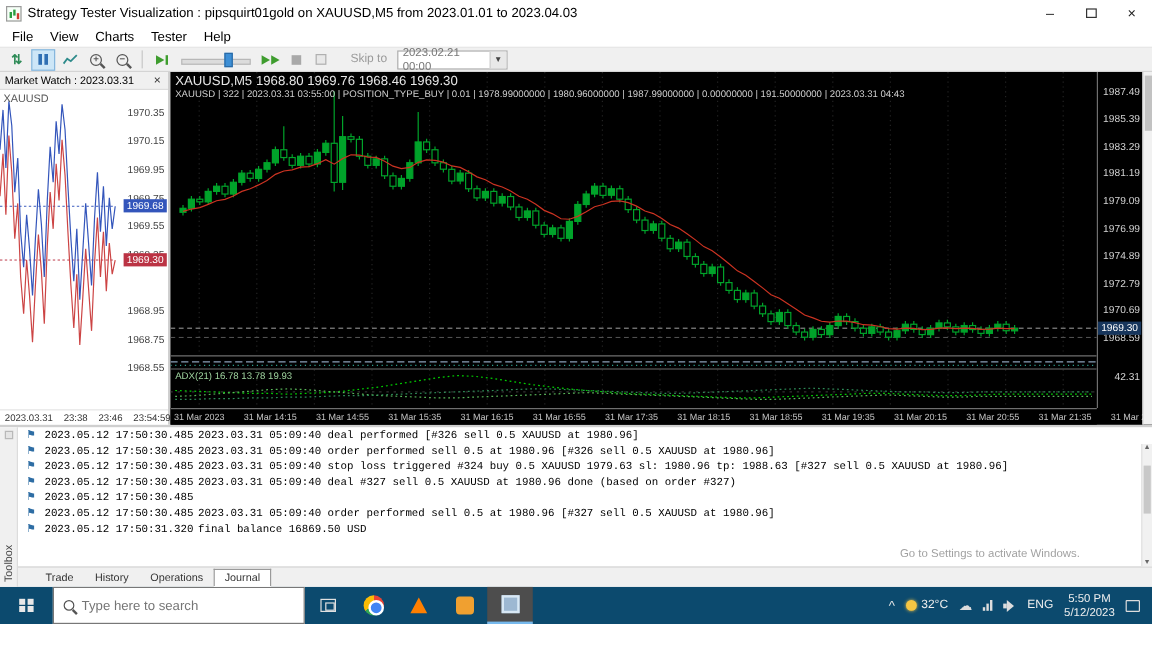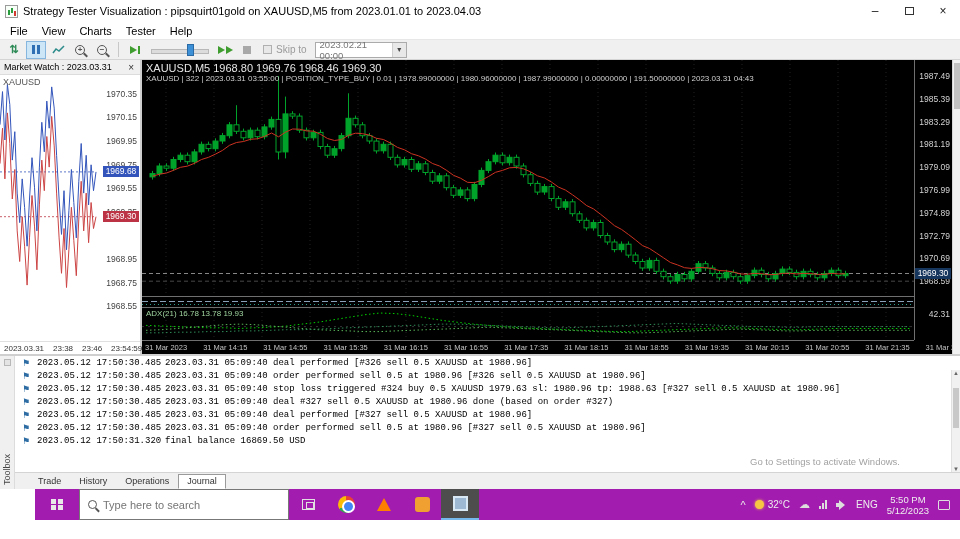--- a/index.html
+++ b/index.html
@@ -32,21 +32,21 @@
   .mag { position:relative; width:10px; height:10px; border:1.5px solid #555; border-radius:50%;
       font-size:8px; line-height:7px; text-align:center; color:#555; font-weight:bold; }
   .mag::after { content:''; position:absolute; width:5px; height:2px; background:#555; right:-4px; bottom:-2px; transform:rotate(45deg); }
   .tri { width:0; height:0; border-top:4px solid transparent; border-bottom:4px solid transparent; border-left:7px solid #3f9d2f; }
   .tri2 { display:flex; gap:1px; }
   .stepbar { width:2px; height:8px; background:#3f9d2f; margin-left:1px; }
   .stopsq { width:8px; height:8px; background:#a8a8a8; }
   .slider { position:relative; width:58px; height:14px; margin:0 4px; }
   .slider::before { content:''; position:absolute; left:0; right:0; top:6px; height:3px; background:#dcdcdc; border:1px solid #b8b8b8; }
   .slider .thumb { position:absolute; left:36px; top:1px; width:7px; height:12px; background:#3d8fd6; border:1px solid #2a6aa5; }
-  .skipto { display:flex; align-items:center; gap:4px; color:#9a9a9a; font-size:10px; margin:0 6px 0 4px; }
+  .skipto { display:flex; align-items:center; gap:20px; color:#9a9a9a; font-size:10px; margin:0 6px 0 4px; }
   .skipto .ic { width:9px; height:9px; border:1px solid #b0b0b0; background:#e8e8e8; }
   .combo { width:92px; height:16px; border:1px solid #ababab; background:#fff; display:flex; align-items:center; font-size:9.5px; color:#777; padding-left:4px; }
   .combo .arrow { margin-left:auto; width:14px; height:14px; background:#e8e8e8; border-left:1px solid #cfcfcf;
       display:flex; align-items:center; justify-content:center; font-size:8px; color:#444; }
 
   
   .workspace { height:294px; flex:0 0 294px; display:flex; }
 
   
   .market-watch { width:142px; flex:0 0 142px; border-right:2px solid #cfcfcf; display:flex; flex-direction:column; background:#fff; }
@@ -102,21 +102,21 @@
 
   
   .statusbar { height:19px; flex:0 0 19px; background:#f0f0f0; border-top:1px solid #d4d4d4; display:flex; align-items:center; font-size:10px; padding-left:6px; }
 
   
   .watermark { position:absolute; left:750px; top:454px; pointer-events:none; }
   .watermark .l1 { font-size:15px; color:rgba(130,130,130,0.55); }
   .watermark .l2 { font-size:9.5px; color:rgba(120,120,120,0.7); margin-top:2px; }
 
   
-  .taskbar { height:31px; flex:0 0 31px; background:#a21caf; display:flex; align-items:stretch; color:#eee;margin-left:35px; }
+  .taskbar { height:31px; flex:0 0 31px; background:#0c4a6e; display:flex; align-items:stretch; color:#eee; }
   .tb-start { width:44px; display:flex; align-items:center; justify-content:center; }
   .win-logo { display:grid; grid-template-columns:5px 5px; grid-template-rows:5px 5px; gap:1.5px; }
   .win-logo i { background:#e8e8e8; display:block; }
   .tb-search { width:210px; background:#fff; border:1px solid #777; display:flex; align-items:center; gap:6px; padding-left:8px; }
   .sglass { position:relative; width:9px; height:9px; border:1.5px solid #555; border-radius:50%; flex:0 0 9px; }
   .sglass::after { content:''; position:absolute; width:5px; height:1.5px; background:#555; right:-4px; bottom:-2px; transform:rotate(45deg); }
   .tb-search input { border:none; outline:none; font-size:11px; color:#444; width:160px; font-family:"Liberation Sans",sans-serif; background:transparent; }
   .tb-slot { width:38px; display:flex; align-items:center; justify-content:center; }
   .tb-slot.active { background:#4d4d4d; border-bottom:2px solid #76b9ed; }
   .tview { width:13px; height:11px; border:1px solid #e0e0e0; position:relative; }
@@ -557,21 +557,20 @@
             <span class="jr-msg">2023.03.31 05:09:40   stop loss triggered #324 buy 0.5 XAUUSD 1979.63 sl: 1980.96 tp: 1988.63 [#327 sell 0.5 XAUUSD at 1980.96]</span>
           </div>
           <div class="journal-row">
             <span class="jr-icon">⚑</span>
             <span class="jr-time">2023.05.12 17:50:30.485</span>
             <span class="jr-msg">2023.03.31 05:09:40   deal #327 sell 0.5 XAUUSD at 1980.96 done (based on order #327)</span>
           </div>
           <div class="journal-row">
             <span class="jr-icon">⚑</span>
             <span class="jr-time">2023.05.12 17:50:30.485</span>
-            <span class="jr-msg">2023.03.31 05:09:40   deal performed [#327 sell 0.5 XAUUSD at 1980.96]</span>
           </div>
           <div class="journal-row">
             <span class="jr-icon">⚑</span>
             <span class="jr-time">2023.05.12 17:50:30.485</span>
             <span class="jr-msg">2023.03.31 05:09:40   order performed sell 0.5 at 1980.96 [#327 sell 0.5 XAUUSD at 1980.96]</span>
           </div>
           <div class="journal-row">
             <span class="jr-icon">⚑</span>
             <span class="jr-time">2023.05.12 17:50:31.320</span>
             <span class="jr-msg">final balance 16869.50 USD</span>

